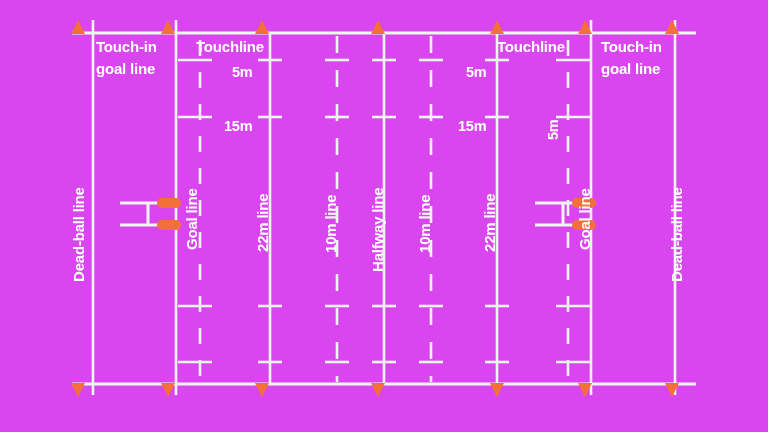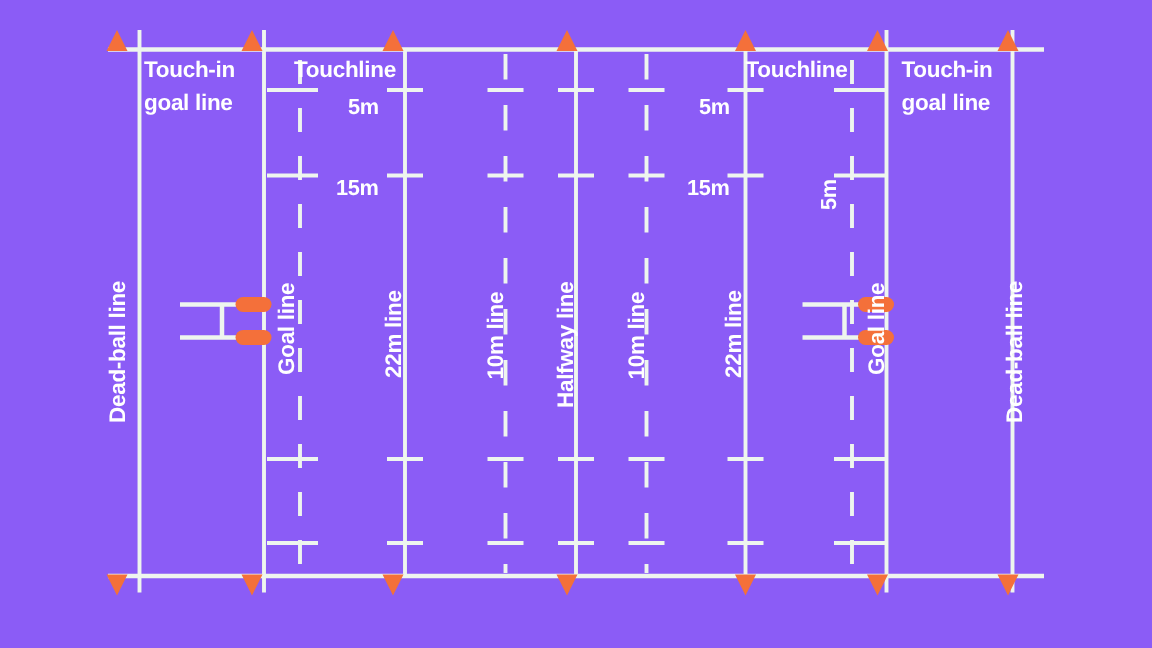--- a/index.html
+++ b/index.html
@@ -10,21 +10,21 @@
   body {
     width: 768px;
     height: 432px;
     overflow: hidden;
     font-family: "Liberation Sans", sans-serif;
   }
   #pitch-root {
     position: relative;
     width: 768px;
     height: 432px;
-    background: #8b5cf6;
+    background: #d946ef;
   }
   .layer {
     position: absolute;
     left: 0; top: 0;
     width: 768px;
     height: 432px;
   }
   svg.layer { display: block; }
 
   

